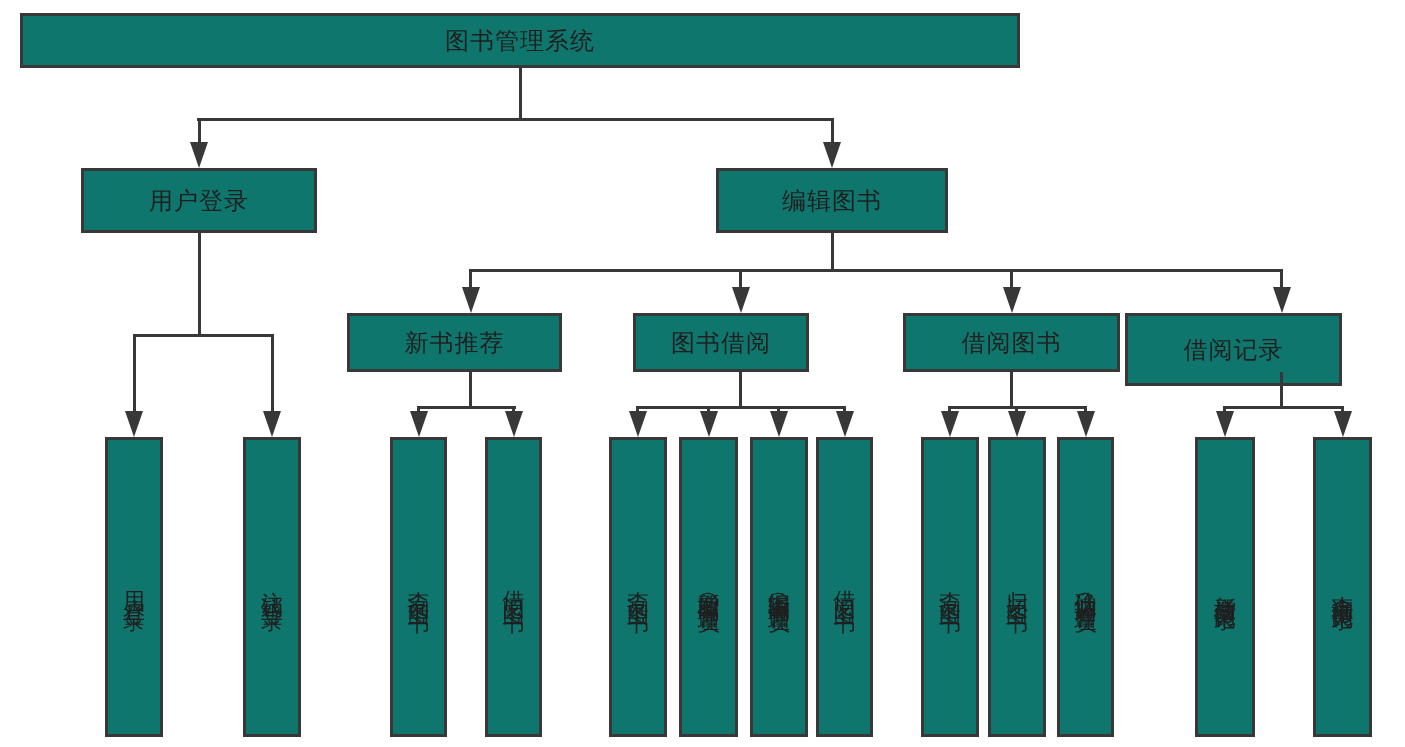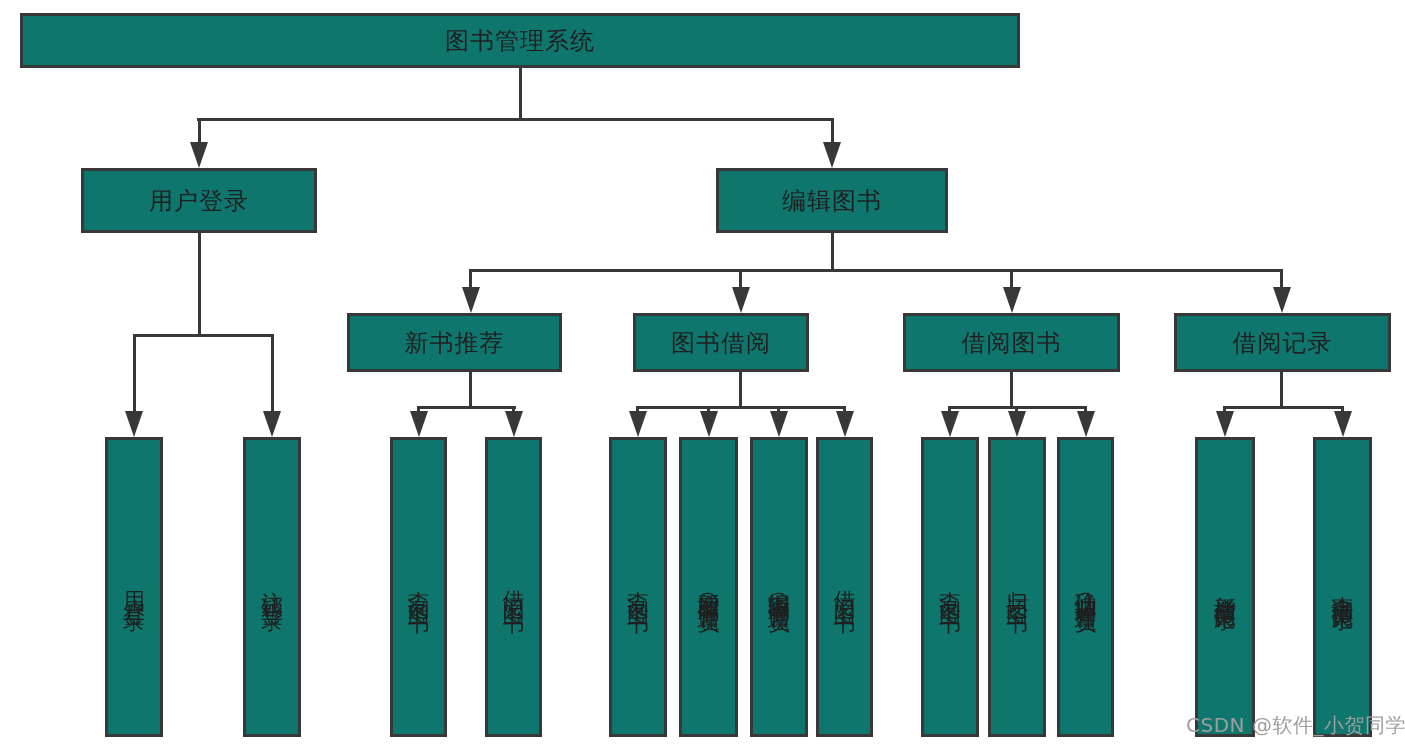--- a/index.html
+++ b/index.html
@@ -73,21 +73,21 @@
   <div class="vline" style="left:739px;top:269px;height:22px"></div>
   <div class="arrow" style="left:732px;top:287px"></div>
   <div class="vline" style="left:1010px;top:269px;height:22px"></div>
   <div class="arrow" style="left:1003px;top:287px"></div>
   <div class="vline" style="left:1280px;top:269px;height:22px"></div>
   <div class="arrow" style="left:1273px;top:287px"></div>
 
   <div class="node" style="left:347px;top:313px;width:215px;height:59px">新书推荐</div>
   <div class="node" style="left:633px;top:313px;width:176px;height:59px">图书借阅</div>
   <div class="node" style="left:903px;top:313px;width:217px;height:59px">借阅图书</div>
-  <div class="node" style="left:1174px;top:313px;width:217px;height:59px">借阅记录</div>
+  <div class="node" style="left:1125px;top:313px;width:217px;height:73px">借阅记录</div>
 
   <div class="vline" style="left:469px;top:372px;height:37px"></div>
   <div class="hline" style="left:417px;top:406px;width:99px"></div>
   <div class="vline" style="left:417px;top:406px;height:8px"></div>
   <div class="arrow" style="left:410px;top:411px"></div>
   <div class="vline" style="left:512px;top:406px;height:8px"></div>
   <div class="arrow" style="left:505px;top:411px"></div>
 
   <div class="vline" style="left:739px;top:372px;height:37px"></div>
   <div class="hline" style="left:636px;top:406px;width:210px"></div>
@@ -127,15 +127,14 @@
   <div class="node vnode tight" style="left:750px;top:437px;width:58px;height:300px">编辑图书（管理员）</div>
   <div class="node vnode" style="left:816px;top:437px;width:57px;height:300px">借阅图书</div>
 
   <div class="node vnode" style="left:921px;top:437px;width:58px;height:300px">查询图书</div>
   <div class="node vnode" style="left:988px;top:437px;width:58px;height:300px">归还图书</div>
   <div class="node vnode tight" style="left:1057px;top:437px;width:57px;height:300px">确认归还（管理员）</div>
 
   <div class="node vnode tight" style="left:1195px;top:437px;width:60px;height:300px">新增借阅记录</div>
   <div class="node vnode tight" style="left:1313px;top:437px;width:59px;height:300px">查询借阅记录</div>
 
-  <div class="watermark">CSDN @软件_小贺同学</div>
 
 </div>
 
 </body></html>

